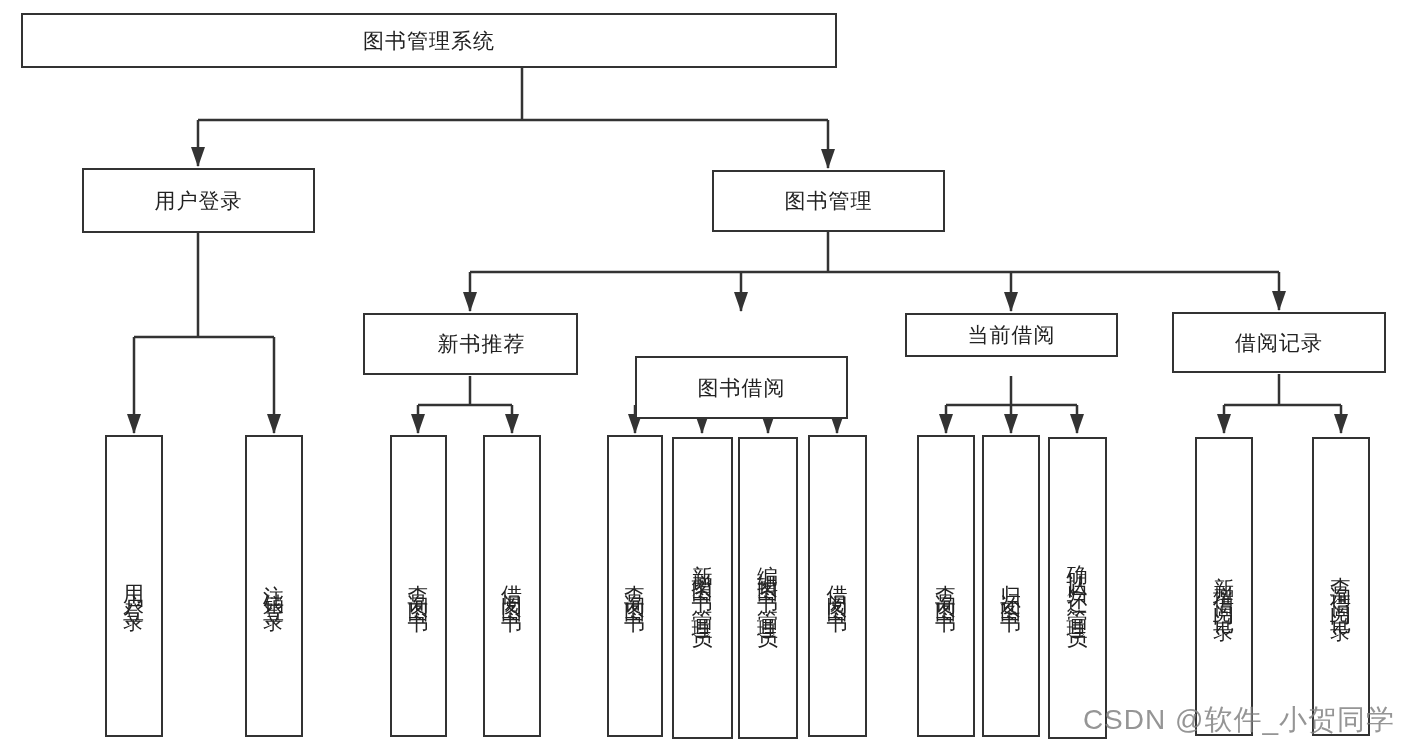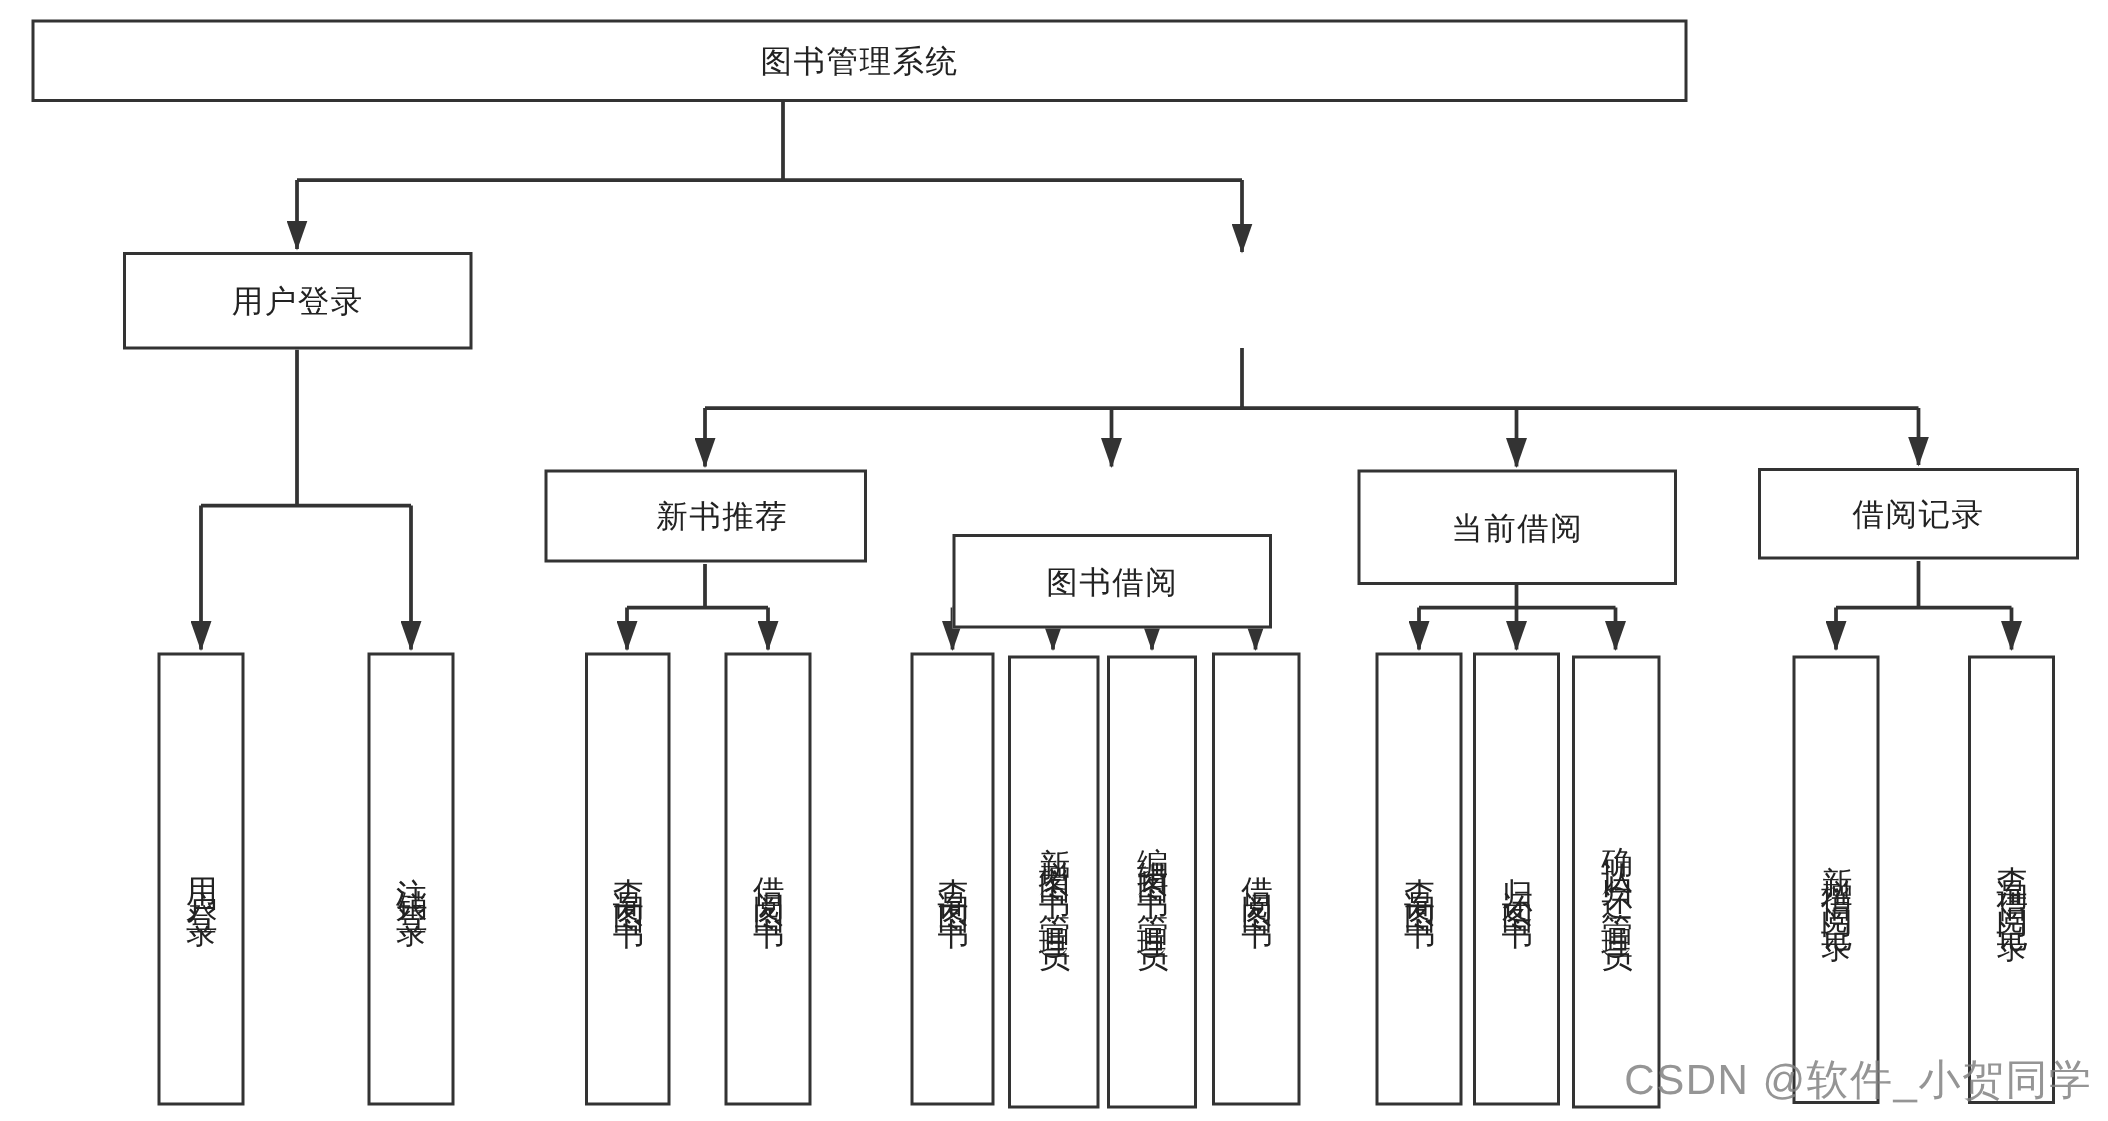--- a/index.html
+++ b/index.html
@@ -92,35 +92,38 @@
       <line x1="946" y1="405" x2="946" y2="433" marker-end="url(#ah)"></line>
       <line x1="1011" y1="405" x2="1011" y2="433" marker-end="url(#ah)"></line>
       <line x1="1077" y1="405" x2="1077" y2="433" marker-end="url(#ah)"></line>
 
       <path d="M1279,374 V405 M1224,405 H1341"></path>
       <line x1="1224" y1="405" x2="1224" y2="433" marker-end="url(#ah)"></line>
       <line x1="1341" y1="405" x2="1341" y2="433" marker-end="url(#ah)"></line>
     </g>
   </svg>
 
-  <div class="node" style="left:21px; top:13px; width:1104px; height:55px;">
+  <div class="node" style="left:21px; top:13px; width:816px; height:55px;">
     <span class="hlabel">图书管理系统</span>
   </div>
 
   <div class="node" style="left:82px; top:168px; width:233px; height:65px;">
     <span class="hlabel">用户登录</span>
+  </div>
+  <div class="node" style="left:712px; top:170px; width:233px; height:62px;">
+    <span class="hlabel">图书管理</span>
   </div>
 
   <div class="node" style="left:363px; top:313px; width:215px; height:62px;padding-left:22px;">
     <span class="hlabel">新书推荐</span>
   </div>
   <div class="node" style="left:635px; top:313px; width:213px; height:63px;margin-top:43px;">
     <span class="hlabel">图书借阅</span>
   </div>
-  <div class="node" style="left:905px; top:313px; width:213px; height:77px;">
+  <div class="node" style="left:905px; top:313px; width:213px; height:44px;">
     <span class="hlabel">当前借阅</span>
   </div>
   <div class="node" style="left:1172px; top:312px; width:214px; height:61px;">
     <span class="hlabel">借阅记录</span>
   </div>
 
   <div class="node" style="left:105px; top:435px; width:58px; height:302px;">
     <span class="vlabel">用户登录</span>
   </div>
   <div class="node" style="left:245px; top:435px; width:58px; height:302px;">

